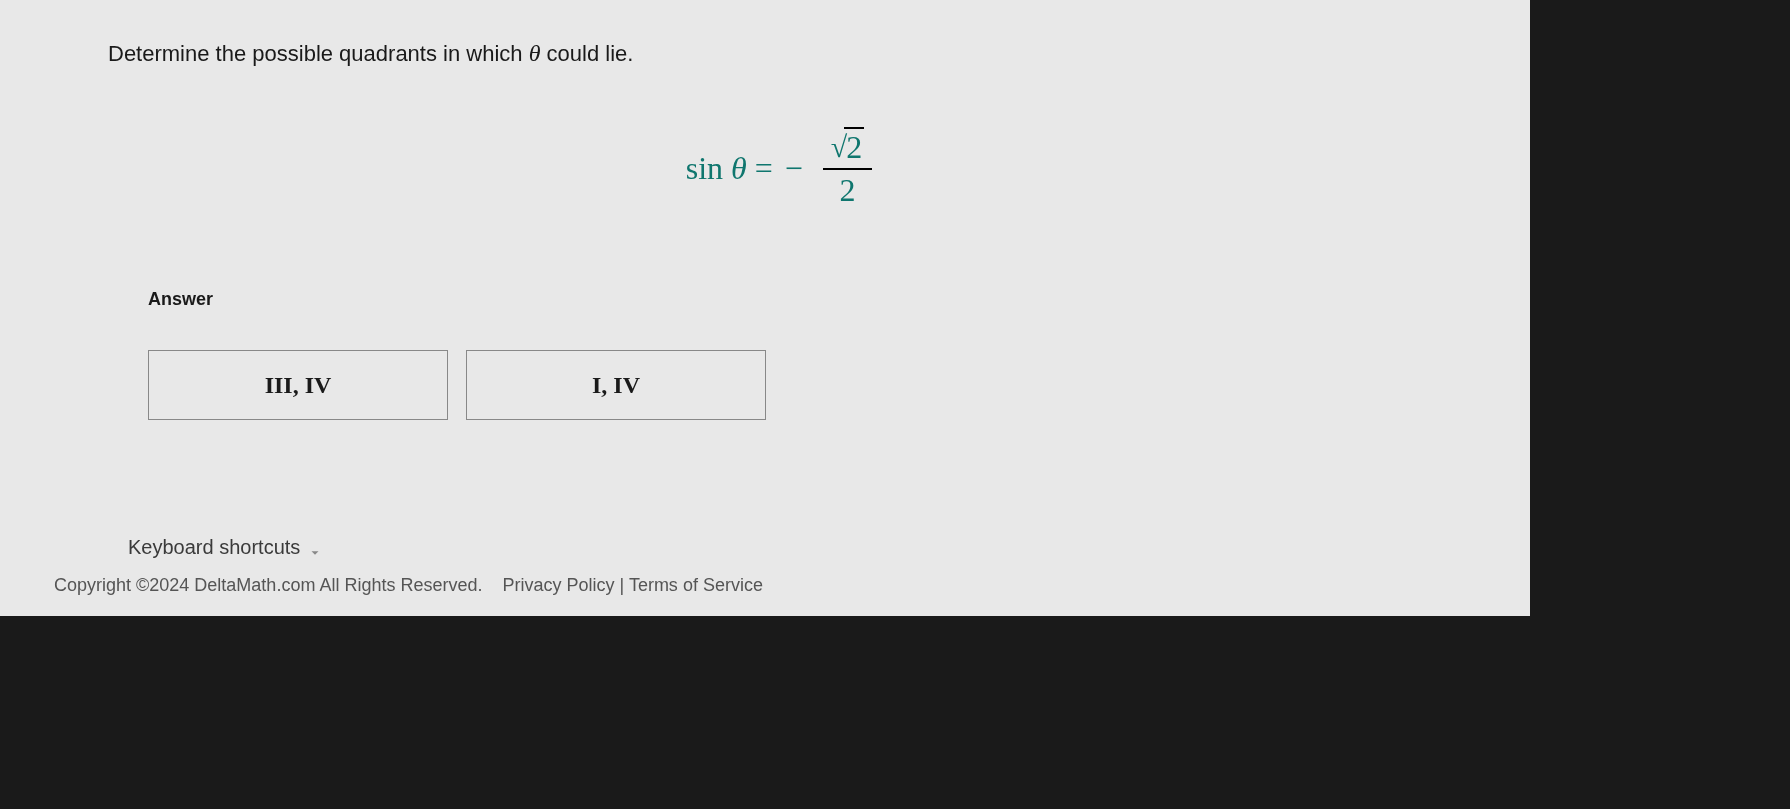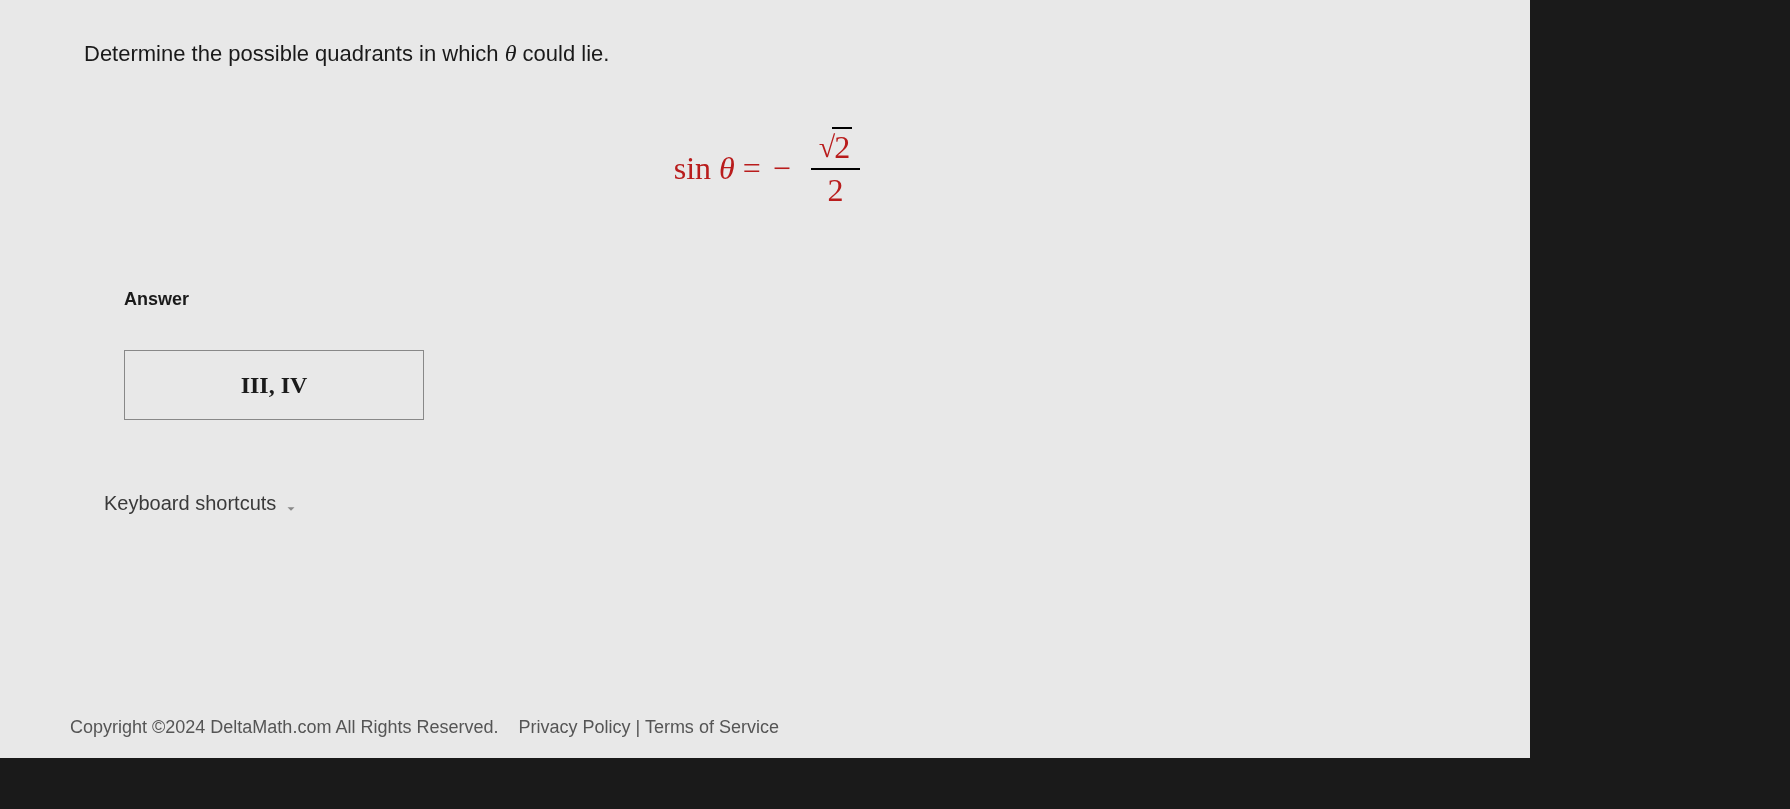--- a/index.html
+++ b/index.html
@@ -11,36 +11,36 @@
       font-family: 'Segoe UI', Tahoma, Geneva, Verdana, sans-serif;
       background: #1a1a1a;
       width: 1790px;
       height: 809px;
       overflow: hidden;
       position: relative;
     }
     .page-container {
       background: #e8e8e8;
       width: 1530px;
-      height: 758px;
+      height: 616px;
       margin-left: 0;
-      padding: 30px 80px 20px 84px;
+      padding: 30px 80px 20px 108px;
       position: relative;
     }
     .question-text {
       font-size: 22px;
       color: #1a1a1a;
       margin-bottom: 60px;
       margin-top: 10px;
     }
     .equation {
       text-align: center;
       font-family: 'Times New Roman', serif;
       font-size: 32px;
-      color: #b91c1c;
+      color: #0f766e;
       margin-bottom: 80px;
       display: flex;
       justify-content: center;
       align-items: center;
       gap: 8px;
     }
     .equation-left {
       display: inline-flex;
       align-items: center;
     }
@@ -80,21 +80,21 @@
       font-weight: bold;
       font-size: 18px;
       color: #1a1a1a;
       margin-left: 40px;
       margin-bottom: 40px;
     }
     .answer-buttons {
       display: flex;
       gap: 18px;
       margin-left: 40px;
-      margin-bottom: 72px;
+      margin-bottom: 116px;
     }
     .answer-button {
       flex: 1;
       max-width: 300px;
       height: 70px;
       background: #e8e8e8;
       border: 1.5px solid #888;
       font-family: 'Times New Roman', serif;
       font-size: 24px;
       font-weight: bold;
@@ -121,21 +121,21 @@
       position: relative;
     }
     .chevron-down svg {
       width: 14px;
       height: 14px;
       fill: #888;
     }
     .footer {
       position: absolute;
       bottom: 20px;
-      left: 70px;
+      left: 54px;
       font-size: 18px;
       color: #555;
     }
     .footer a {
       color: #555;
       text-decoration: none;
       margin-left: 15px;
     }
     .minus-sign {
       font-size: 32px;
@@ -164,20 +164,21 @@
           <span class="sqrt-content">2</span>
       </span>
       <span class="fraction-bottom">2</span>
     </span>
   </div>
 
   <div class="answer-label">Answer</div>
 
   <div class="answer-buttons">
     <button class="answer-button">III, IV</button>
+    <button class="answer-button">I, IV</button>
   </div>
 
   <div class="keyboard-shortcuts">
     <span>Keyboard shortcuts</span>
     <span class="chevron-down">
       <svg viewBox="0 0 16 16">
           <path d="M4 6l4 4 4-4z"></path>
         </svg>
     </span>
   </div>

